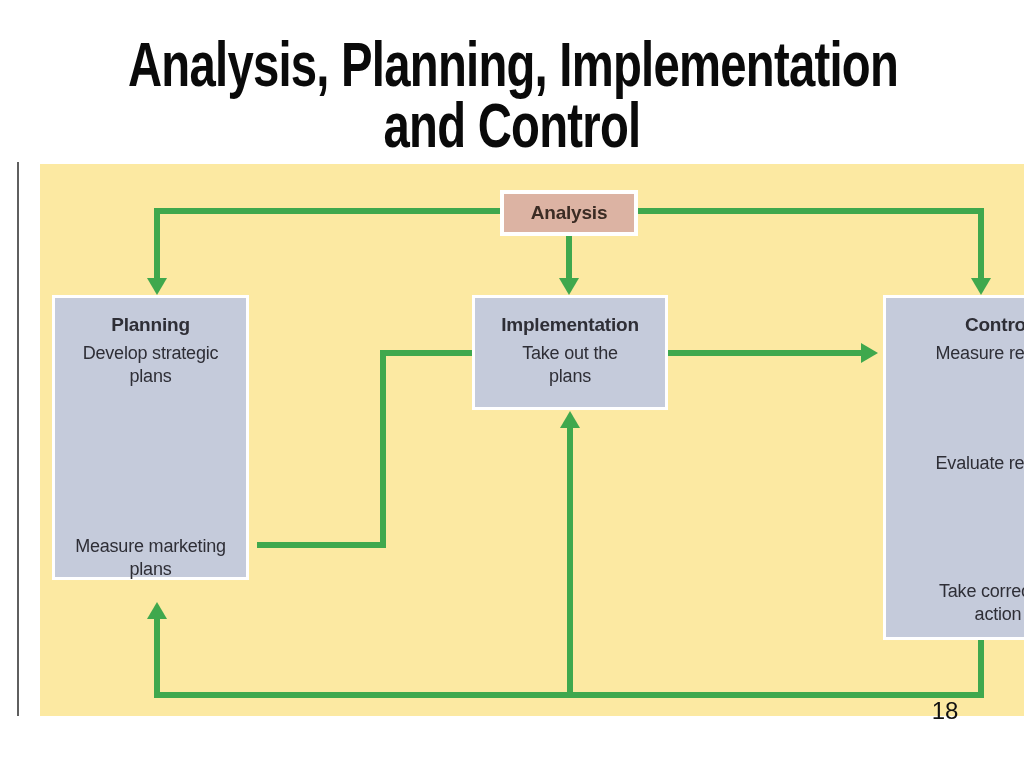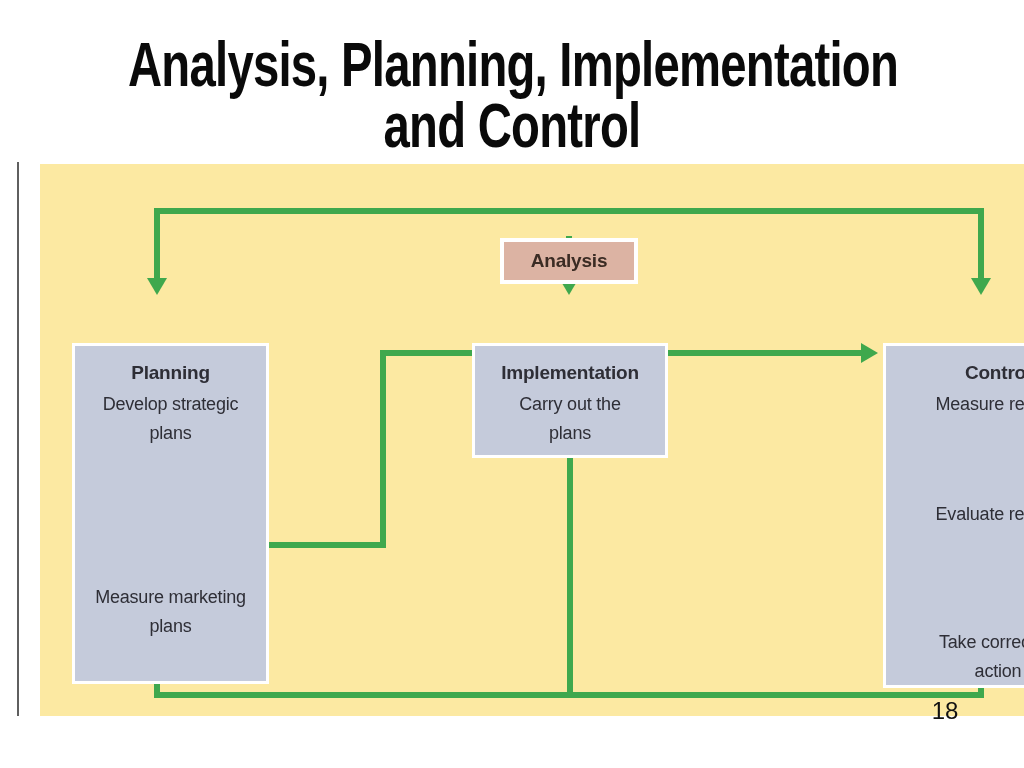--- a/index.html
+++ b/index.html
@@ -37,31 +37,31 @@
   
   .diagram{
     position:absolute; left:40px; top:164px; width:984px; height:552px;
     background:var(--diagram-bg); overflow:hidden;
   }
   
   .node{
     position:absolute; background:var(--box-blue);
     border:3px solid var(--box-border);
     color:var(--text-dark); text-align:center;
-    letter-spacing:-0.2px; z-index:2;margin-top:48px;
+    letter-spacing:-0.2px; z-index:2;
   }
   .node .node-title{font-weight:bold; font-size:19px; line-height:22px; position:absolute; left:0; right:0;}
-  .node .node-step{font-size:18px; line-height:29px; position:absolute; left:0; right:0; white-space:pre-line;}
+  .node .node-step{font-size:18px; line-height:23px; position:absolute; left:0; right:0; white-space:pre-line;}
   .node-analysis{
     left:460px; top:26px; width:138px; height:46px;
     background:var(--box-salmon); border-width:4px;
     display:flex; align-items:center; justify-content:center;
     font-weight:bold; font-size:19px; color:#3b2c24;
   }
-  .node-planning{left:32px; top:131px; width:197px; height:341px;}
+  .node-planning{left:12px; top:131px; width:197px; height:285px;}
   .node-implementation{left:432px; top:131px; width:196px; height:115px;}
   .node-control{left:843px; top:131px; width:230px; height:345px;}
   
   .h-line{position:absolute; height:6px; background:var(--arrow-green); z-index:1;}
   .v-line{position:absolute; width:6px;  background:var(--arrow-green); z-index:1;}
   
   .head{position:absolute; width:0; height:0; z-index:1;}
   .head-down{border-left:10px solid transparent; border-right:10px solid transparent; border-top:17px solid var(--arrow-green);}
   .head-up{border-left:10px solid transparent; border-right:10px solid transparent; border-bottom:17px solid var(--arrow-green);}
   .head-right{border-top:10px solid transparent; border-bottom:10px solid transparent; border-left:17px solid var(--arrow-green);}
@@ -121,21 +121,21 @@
   <div class="node node-planning">
     <div class="node-title" style="top:16px;">Planning</div>
     <div class="node-step" style="top:44px;">Develop strategic
 plans</div>
     <div class="node-step" style="top:237px;">Measure marketing
 plans</div>
   </div>
 
   <div class="node node-implementation">
     <div class="node-title" style="top:16px;">Implementation</div>
-    <div class="node-step" style="top:44px;">Carry out the
+    <div class="node-step" style="top:44px;">Take out the
 plans</div>
   </div>
 
   <div class="node node-control">
     <div class="node-title" style="top:16px;">Control</div>
     <div class="node-step" style="top:44px;">Measure results</div>
     <div class="node-step" style="top:154px;">Evaluate results</div>
     <div class="node-step" style="top:282px;">Take corrective
 action</div>
   </div>

